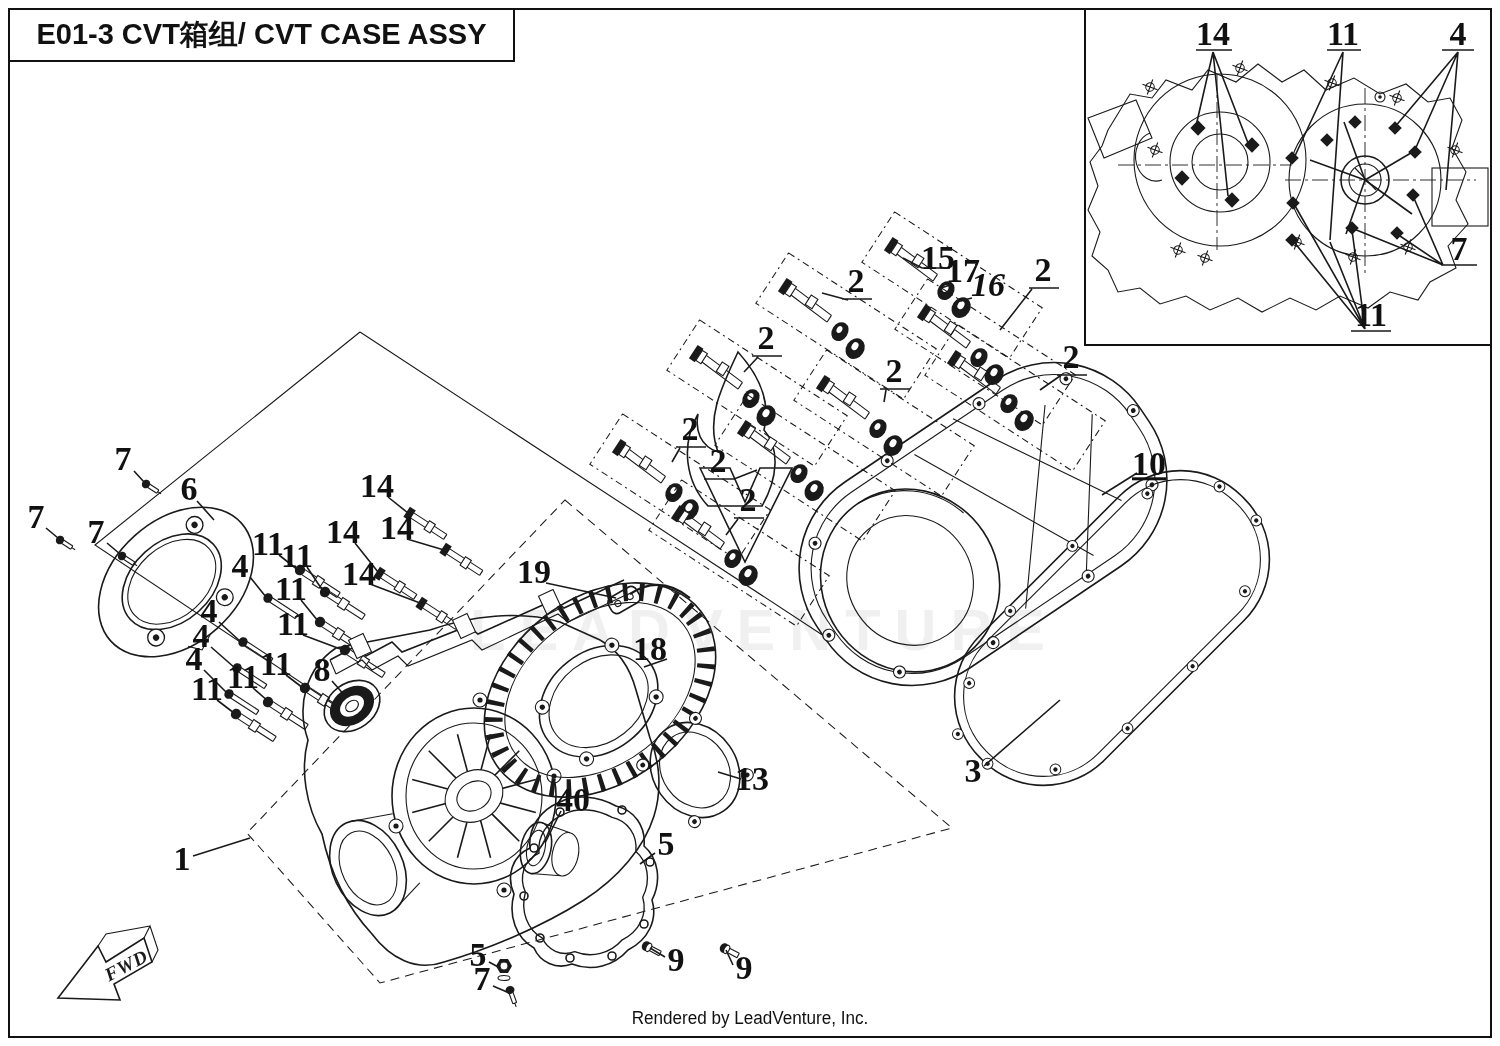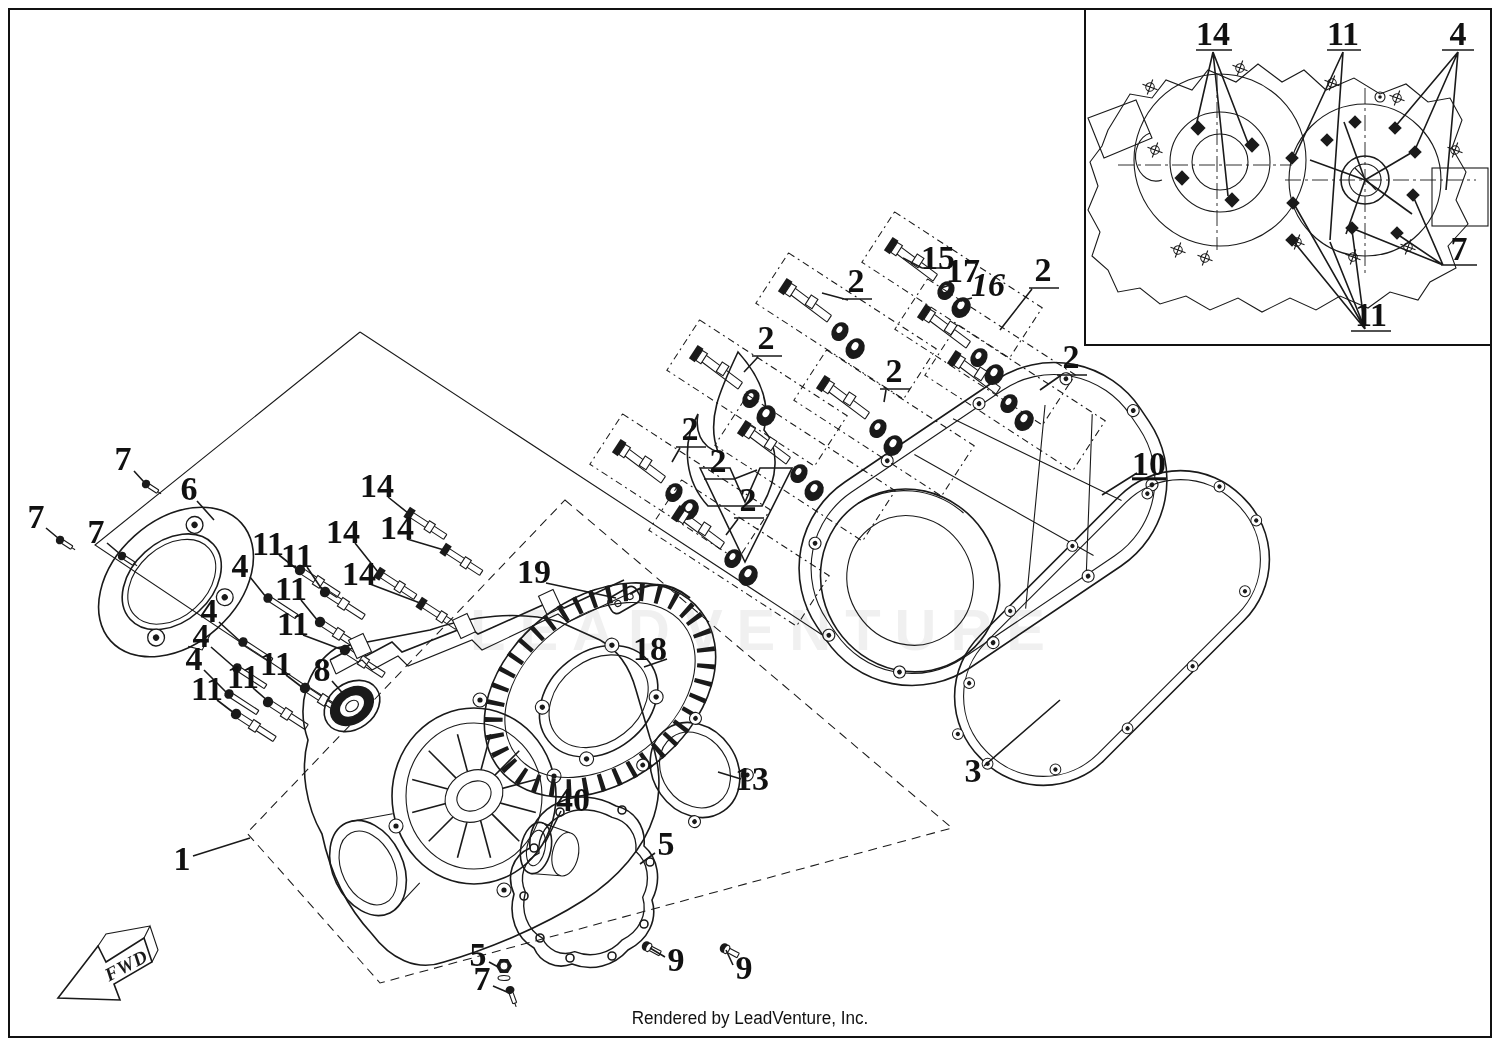--- a/index.html
+++ b/index.html
@@ -369,20 +369,23 @@
 
     <g>
       <path d="M58,998 L98,946 L106,962 L144,938 L152,962 L114,984 L120,1000 Z"></path>
       <path class="thin" d="M144,938 L150,926 L158,950 L152,962 M98,946 L106,934 L150,926"></path>
       <text x="104" y="978" transform="rotate(-28 114 970)" font-family="Liberation Serif, serif" font-size="19" font-weight="700" font-style="italic" fill="#1a1a1a" stroke="none" letter-spacing="1">FWD</text>
     </g>
   </svg>
 
   <div id="page-frame"></div>
   <div id="inset-frame"></div>
+  <div id="title-box">
+    <span>E01-3 CVT箱组/ CVT CASE ASSY</span>
+  </div>
 
   <div id="watermark-text">LEADVENTURE</div>
 
   <div id="callout-layer">
       <div class="co" style="left: 123px; top: 461px;">7</div>
       <div class="co" style="left: 189px; top: 491px;">6</div>
       <div class="co" style="left: 36px; top: 519px;">7</div>
       <div class="co" style="left: 96px; top: 534px;">7</div>
       <div class="co" style="left: 377px; top: 488px;">14</div>
       <div class="co" style="left: 397px; top: 530px;">14</div>

